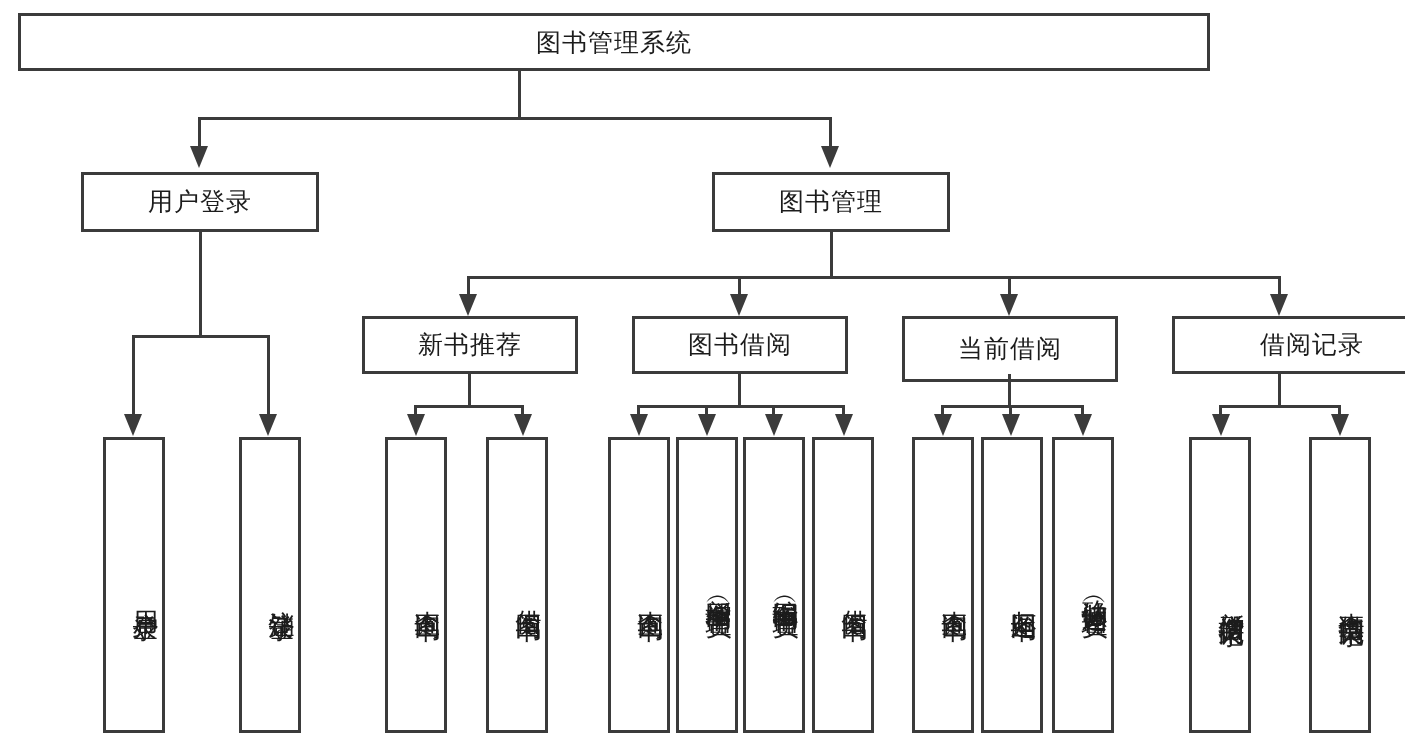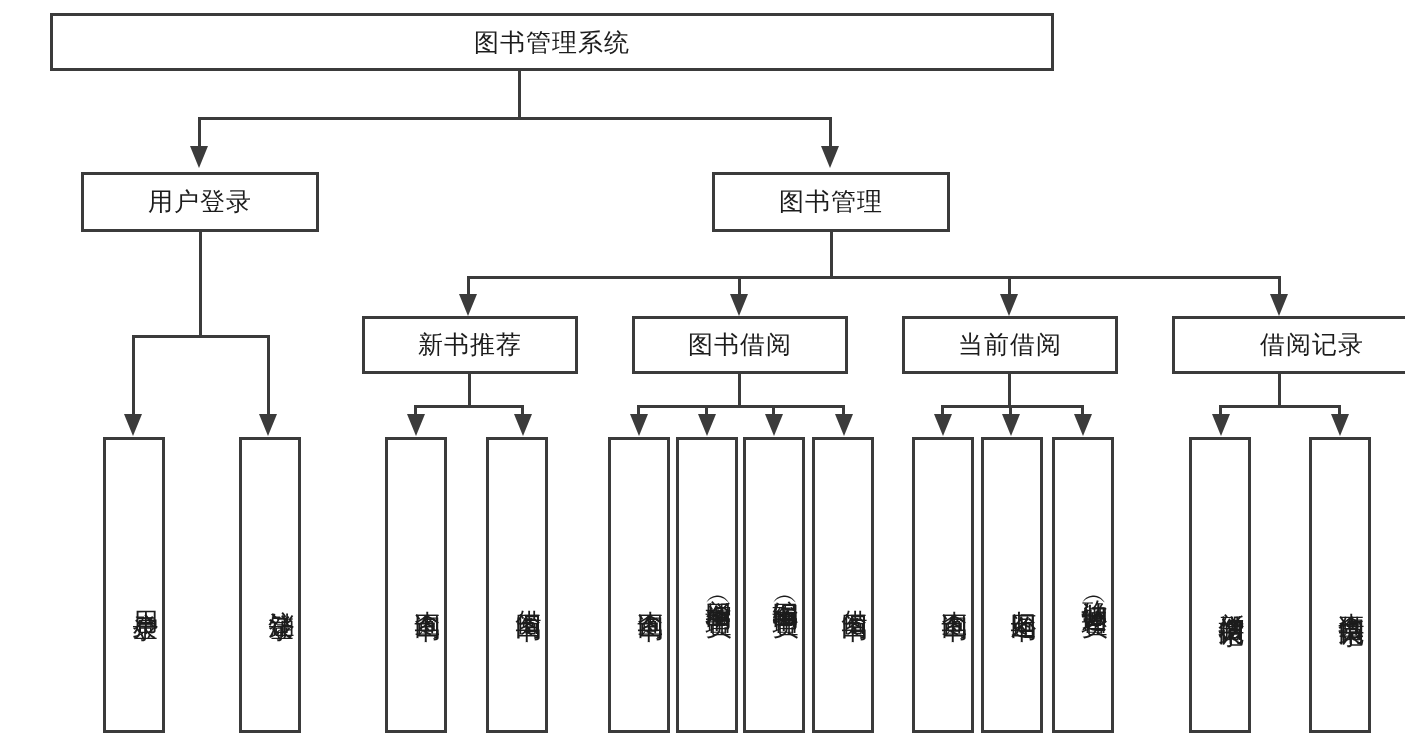--- a/index.html
+++ b/index.html
@@ -72,21 +72,21 @@
     letter-spacing: 0.5px;
     white-space: nowrap;
     pointer-events: none;
   }
 </style>
 </head>
 <body>
 
 <div id="canvas">
 
-  <div class="node node-root" style="left:18px; top:13px; width:1004px; height:58px;margin-left:32px;">
+  <div class="node node-root" style="left:18px; top:13px; width:1192px; height:58px;">
     <span>图书管理系统</span>
   </div>
 
   <div class="edge edge-v" style="left:518px; top:71px; width:3px; height:47px;"></div>
 
   <div class="edge edge-h" style="left:198px; top:117px; width:634px; height:3px;"></div>
 
   <div class="edge edge-v" style="left:198px; top:117px; width:3px; height:30px;"></div>
   <div class="arrow" style="left:190px; top:146px;"></div>
 
@@ -118,21 +118,21 @@
   <div class="arrow" style="left:1000px; top:294px;"></div>
   <div class="edge edge-v" style="left:1278px; top:276px; width:3px; height:20px;"></div>
   <div class="arrow" style="left:1270px; top:294px;"></div>
 
   <div class="node node-h" style="left:632px; top:316px; width:216px; height:58px;">
     <span>图书借阅</span>
   </div>
   <div class="node node-h" style="left:362px; top:316px; width:216px; height:58px;">
     <span>新书推荐</span>
   </div>
-  <div class="node node-h" style="left:902px; top:316px; width:216px; height:58px;">
+  <div class="node node-h" style="left:902px; top:316px; width:216px; height:66px;">
     <span>当前借阅</span>
   </div>
   <div class="node node-h" style="left:1172px; top:316px; width:241px; height:58px;padding-left:39px;">
     <span>借阅记录</span>
   </div>
 
   <div class="edge edge-v" style="left:468px; top:374px; width:3px; height:33px;"></div>
   <div class="edge edge-h" style="left:414px; top:405px; width:110px; height:3px;"></div>
   <div class="edge edge-v" style="left:414px; top:405px; width:3px; height:12px;"></div>
   <div class="arrow" style="left:407px; top:414px;"></div>

